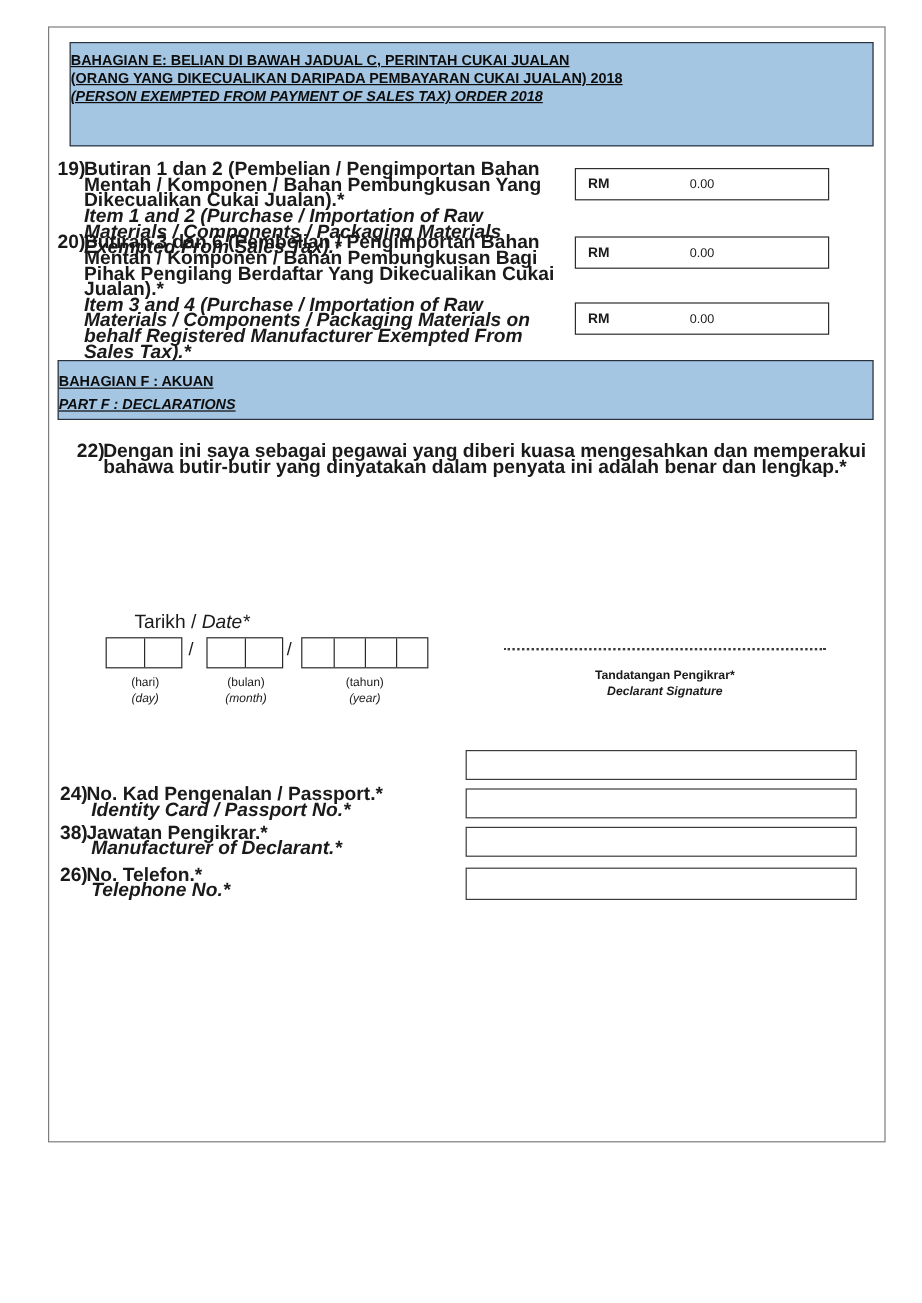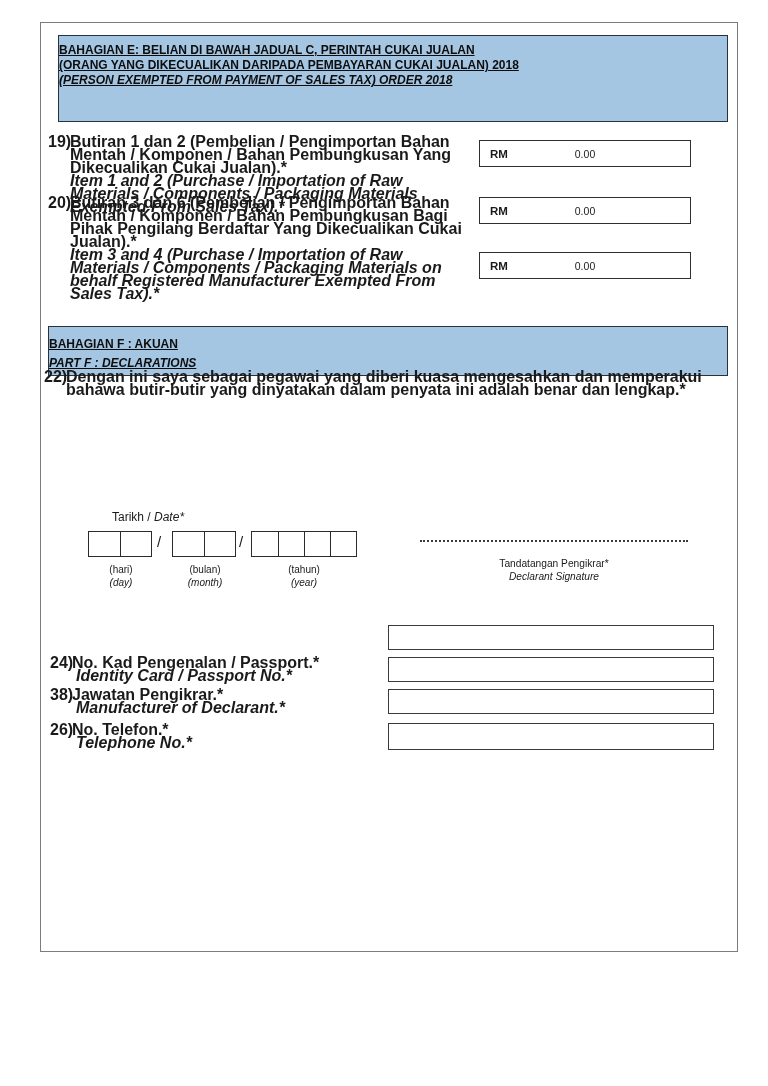--- a/index.html
+++ b/index.html
@@ -28,55 +28,55 @@
     position:absolute;
     background:#a5c6e3;
     border:1.7px solid #29323c;
     text-align:left;
     font-weight:bold;
     font-size:12px;
     color:#0d0d0d;
     text-decoration:underline;
   }
   #part-e-header { left:58px; top:35px; width:670px; height:87px; padding-top:7px; line-height:15px; }
-  #part-f-header { left:48px; top:300px; width:680px; height:50px; padding-top:8px; line-height:19px;margin-top:26px; }
+  #part-f-header { left:48px; top:300px; width:680px; height:50px; padding-top:8px; line-height:19px; }
   .hdr-en { font-style:italic; }
   .hdr-gap { margin-top:9px; }
   
   .item {
     position:absolute;
     font-size:16px;
     line-height:13px;
     font-weight:bold;
   }
   .item .num { position:absolute; left:0; top:0; }
   .item .itext { margin-left:22px; }
   .en { font-style:italic; }
   .ind { padding-left:4px; }
   .w420 { width:428px; }
-  .w660 { width:662px; }
+  .w660 { width:662px;margin-left:20px; }
   
   .rm-box {
     position:absolute;
     left:479px; width:212px; height:27px;
     border:1.8px solid #2e2e2e;
     background:#ffffff;
   }
   .rm-label {
     position:absolute; left:10px; top:50%;
     transform:translateY(-50%);
     font-weight:bold; font-size:11.5px;
   }
   .rm-value {
     position:absolute; left:0; right:0; top:50%;
     transform:translateY(-50%);
     text-align:center; font-size:10.5px;
   }
   
-  #date-label { position:absolute; left:112px; top:510px; font-size:12px; }
+  #date-label { position:absolute; left:112px; top:510px; font-size:16px; }
   .dgroup {
     position:absolute; top:531px;
     display:flex; height:26px;
     border:1.5px solid #2b2b2b;
     background:#fff;
   }
   .dcell { width:31px; height:100%; border-left:1.5px solid #2b2b2b; }
   .dcell:first-child { border-left:none; }
   .dcell.yr { width:26px; }
   .dslash { position:absolute; top:533px; font-size:15px; font-weight:500; }
@@ -85,21 +85,21 @@
     text-align:center; font-size:10px; line-height:13px;
   }
   
   #sig-line {
     position:absolute; left:420px; top:534px;
     width:268px; height:8px;
     border-bottom:2px dotted #3c3c3c;
   }
   #sig-label {
     position:absolute; left:420px; top:557px; width:268px;
-    text-align:center; font-weight:normal;
+    text-align:center; font-weight:bold;
     font-size:10.2px; line-height:13px;
   }
   
   .f-box {
     position:absolute;
     left:388px; width:326px; height:25px;
     border:1.8px solid #3a3a3a;
     background:#ffffff;
   }
 </style>

